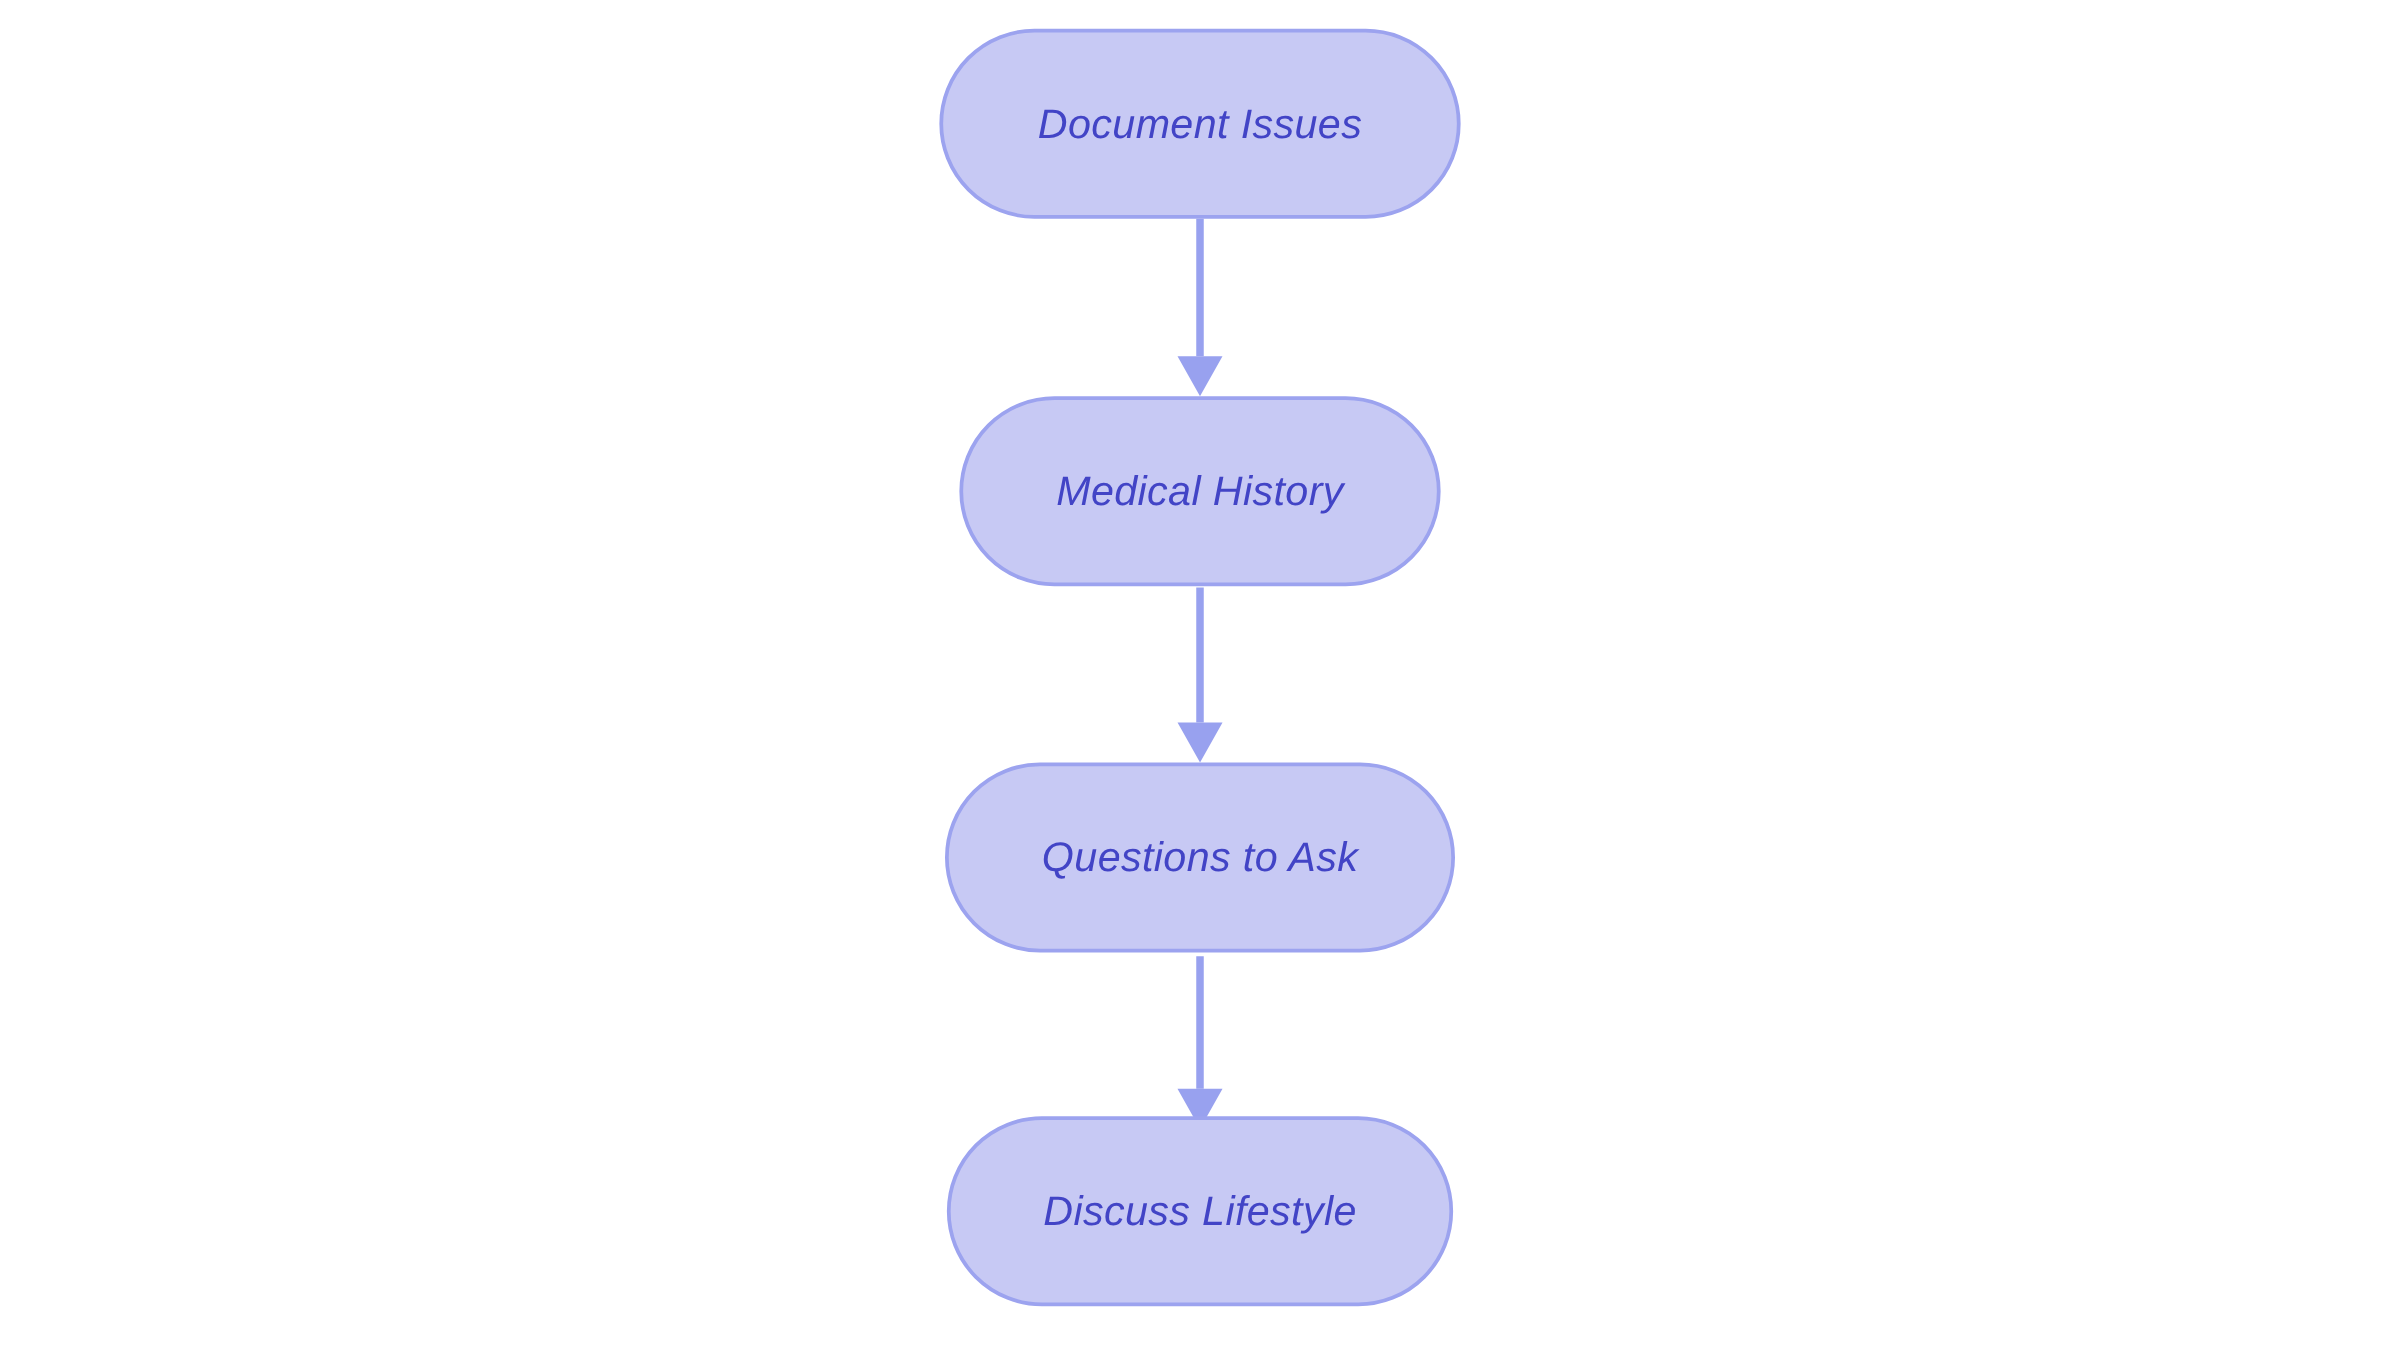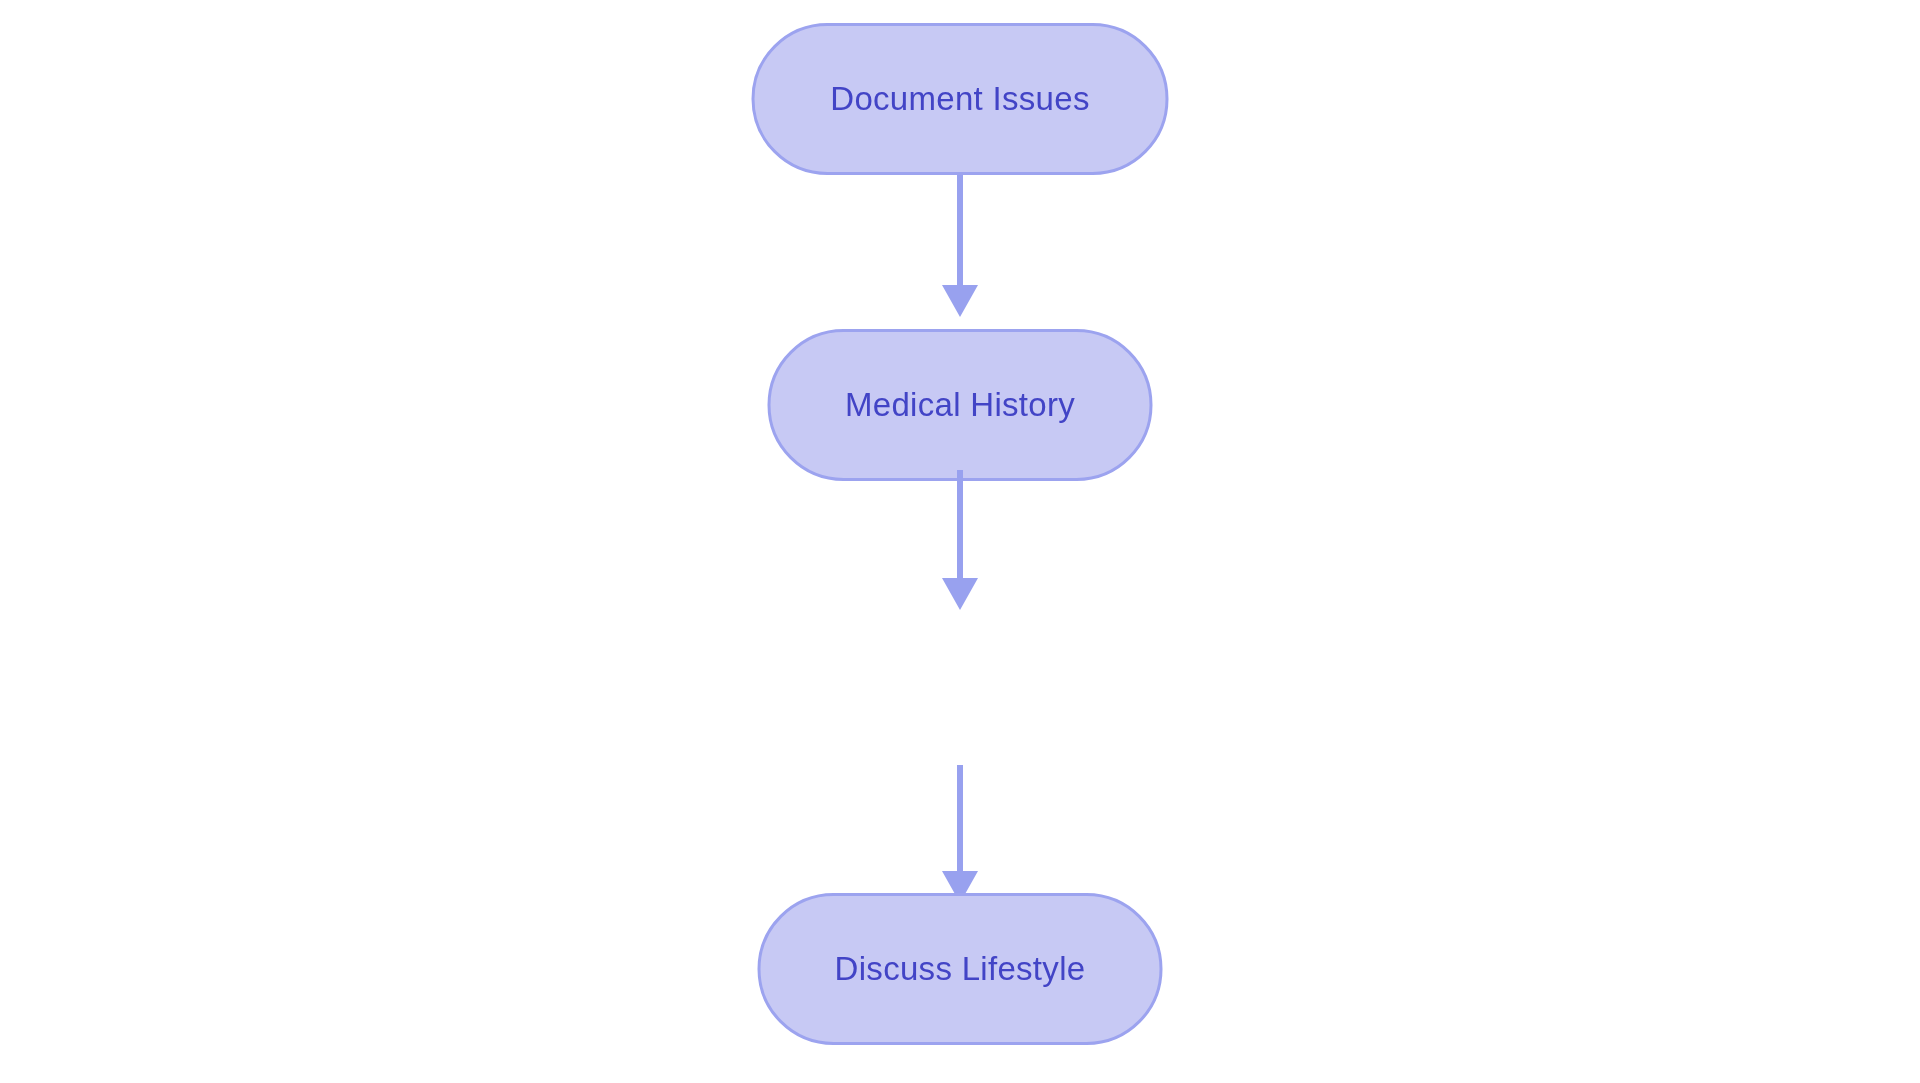--- a/index.html
+++ b/index.html
@@ -1,15 +1,15 @@
 <!DOCTYPE html>
 <html style="--background: #ffffff; --node-fill: #c7c9f4; --node-border: #9ca3ef; --node-text: #4244c6; --arrow: #98a1ef;"><head>
 <meta charset="utf-8">
 <style>
-  * { margin: 0; padding: 0; box-sizing: border-box; }
+  * { margin: 0; padding: 0; box-sizing: border-box; font-style: italic; }
 
   html, body {
     width: 1920px;
     height: 1083px;
     background: var(--background, #ffffff);
     overflow: hidden;
     font-family: "Liberation Sans", "DejaVu Sans", sans-serif;
   }
 
   .canvas {
@@ -32,21 +32,21 @@
     justify-content: center;
   }
   .node-label {
     color: var(--node-text, #4244c6);
     font-size: 33px;
     font-weight: 500;
     letter-spacing: 0.3px;
     white-space: nowrap;
   }
   .node-1 { top: 23px;  width: 417px; }
-  .node-2 { top: 317px; width: 385px; margin-top: 12px; }
+  .node-2 { top: 317px; width: 385px; }
   .node-3 { top: 610px; width: 408px; }
   .node-4 { top: 893px; width: 405px; }
 
   
   .arrow {
     position: absolute;
     left: 50%;
     transform: translateX(-50%);
     width: 36px;
     display: flex;
@@ -87,20 +87,23 @@
 
   <div class="node node-2">
     <span class="node-label">Medical History</span>
   </div>
 
   <div class="arrow arrow-2">
     <div class="arrow-stem"></div>
     <div class="arrow-head"></div>
   </div>
 
+  <div class="node node-3">
+    <span class="node-label">Questions to Ask</span>
+  </div>
 
   <div class="arrow arrow-3">
     <div class="arrow-stem"></div>
     <div class="arrow-head"></div>
   </div>
 
   <div class="node node-4">
     <span class="node-label">Discuss Lifestyle</span>
   </div>
 

